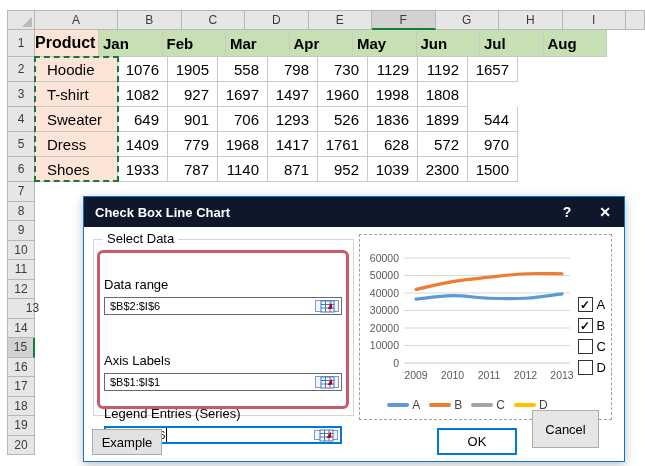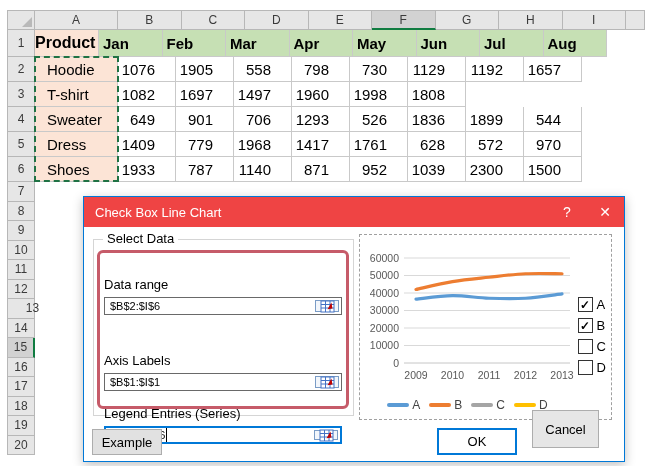--- a/index.html
+++ b/index.html
@@ -18,30 +18,30 @@
   .col-h.sliver { flex:1; }
   .row-headers { position:absolute; left:7px; top:30px; width:28px; }
   .row-h { width:28px; background:#E6E6E6; border-right:1px solid #B7B7B7; border-bottom:1px solid #B7B7B7;
     border-left:1px solid #B7B7B7; font-size:12px; color:#3b3b3b; display:flex; align-items:center; justify-content:center; }
   .row-h.active { background:#D2D2D2; border-right:2px solid #107C41; }
   .grid { position:absolute; left:35px; top:30px; }
   .xrow { display:flex; }
   .cell { border-right:1px solid #C9C9C9; border-bottom:1px solid #C9C9C9; font-size:15px; color:#000;
     display:flex; align-items:center; overflow:hidden; white-space:nowrap; }
   .cell.name { width:83px; background:#FCE4D6; padding-left:12px; }
-  .cell.num  { width:58px; background:#fff; justify-content:flex-end; padding-right:20px;text-align:right; }
+  .cell.num  { width:50px; background:#fff; justify-content:flex-end; padding-right:8px;text-align:right; }
   .cell.month{ width:63.5px; background:#C6E0B4; font-weight:bold; padding-left:4px; }
   .cell.phead{ width:64px; background:#FCE4D6; font-weight:bold; font-size:16px; }
   .ants { position:absolute; left:34px; top:56px; width:85px; height:126px;
     border:2px dashed #1F7244; pointer-events:none; }
 
   
   .dialog { position:absolute; left:83px; top:196px; width:542px; height:266px; background:#fff;
     border:1px solid #0078D7; box-shadow:0 3px 10px rgba(0,0,0,.25); }
-  .titlebar { height:30px; background:#ef4444; color:#fff; display:flex; align-items:center; }
+  .titlebar { height:30px; background:#0f172a; color:#fff; display:flex; align-items:center;font-weight:bold; }
   .titlebar .ttl { font-size:13px; padding-left:11px; flex:1; }
   .tb-btn { width:38px; height:30px; display:flex; align-items:center; justify-content:center;
     color:#fff; font-size:14px; cursor:default; }
   .dbody { position:relative; width:100%; height:236px; }
 
   .groupbox { position:absolute; left:9px; top:12px; width:261px; height:177px; border:1px solid #D5D5D5; }
   .grouplabel { position:absolute; left:19px; top:4px; background:#fff; padding:0 4px; font-size:13px; color:#000; }
   .redbox { position:absolute; left:13px; top:23px; width:252px; height:159px;
     border:3px solid #C65B69; border-radius:6px; }
 
@@ -128,20 +128,21 @@
         <div class="cell num">558</div>
         <div class="cell num">798</div>
         <div class="cell num">730</div>
         <div class="cell num">1129</div>
         <div class="cell num">1192</div>
         <div class="cell num">1657</div>
       </div>
       <div class="xrow" style="height: 25px;">
         <div class="cell name">T-shirt</div>
         <div class="cell num">1082</div>
+        <div class="cell num">927</div>
         <div class="cell num">1697</div>
         <div class="cell num">1497</div>
         <div class="cell num">1960</div>
         <div class="cell num">1998</div>
         <div class="cell num">1808</div>
       </div>
       <div class="xrow" style="height: 25px;">
         <div class="cell name">Sweater</div>
         <div class="cell num">649</div>
         <div class="cell num">901</div>

